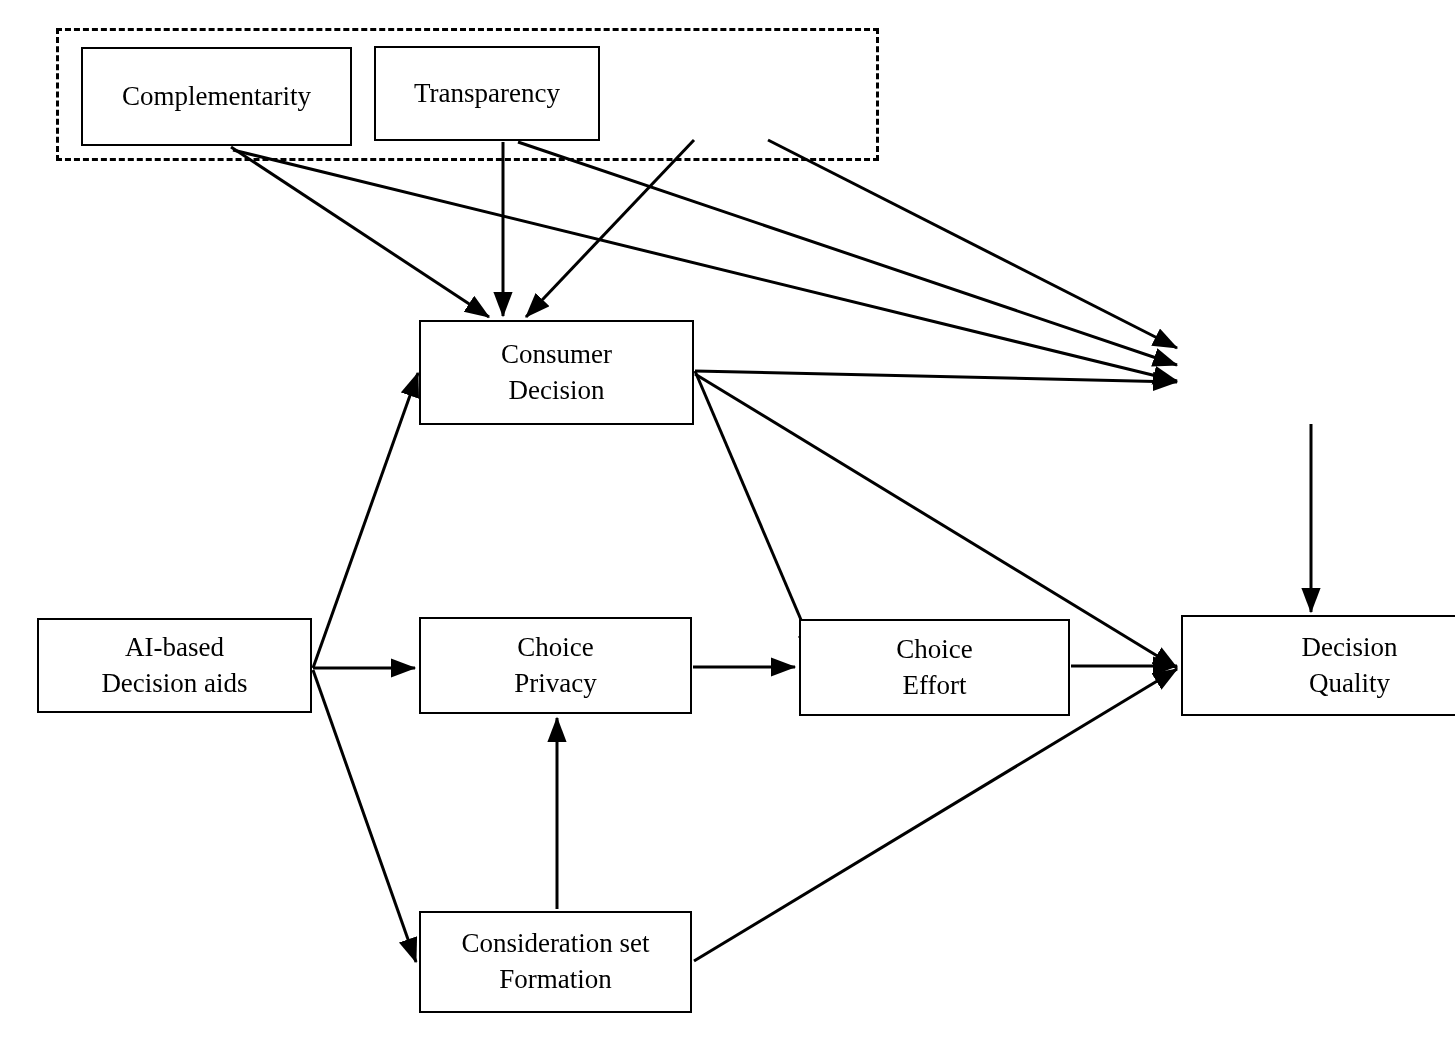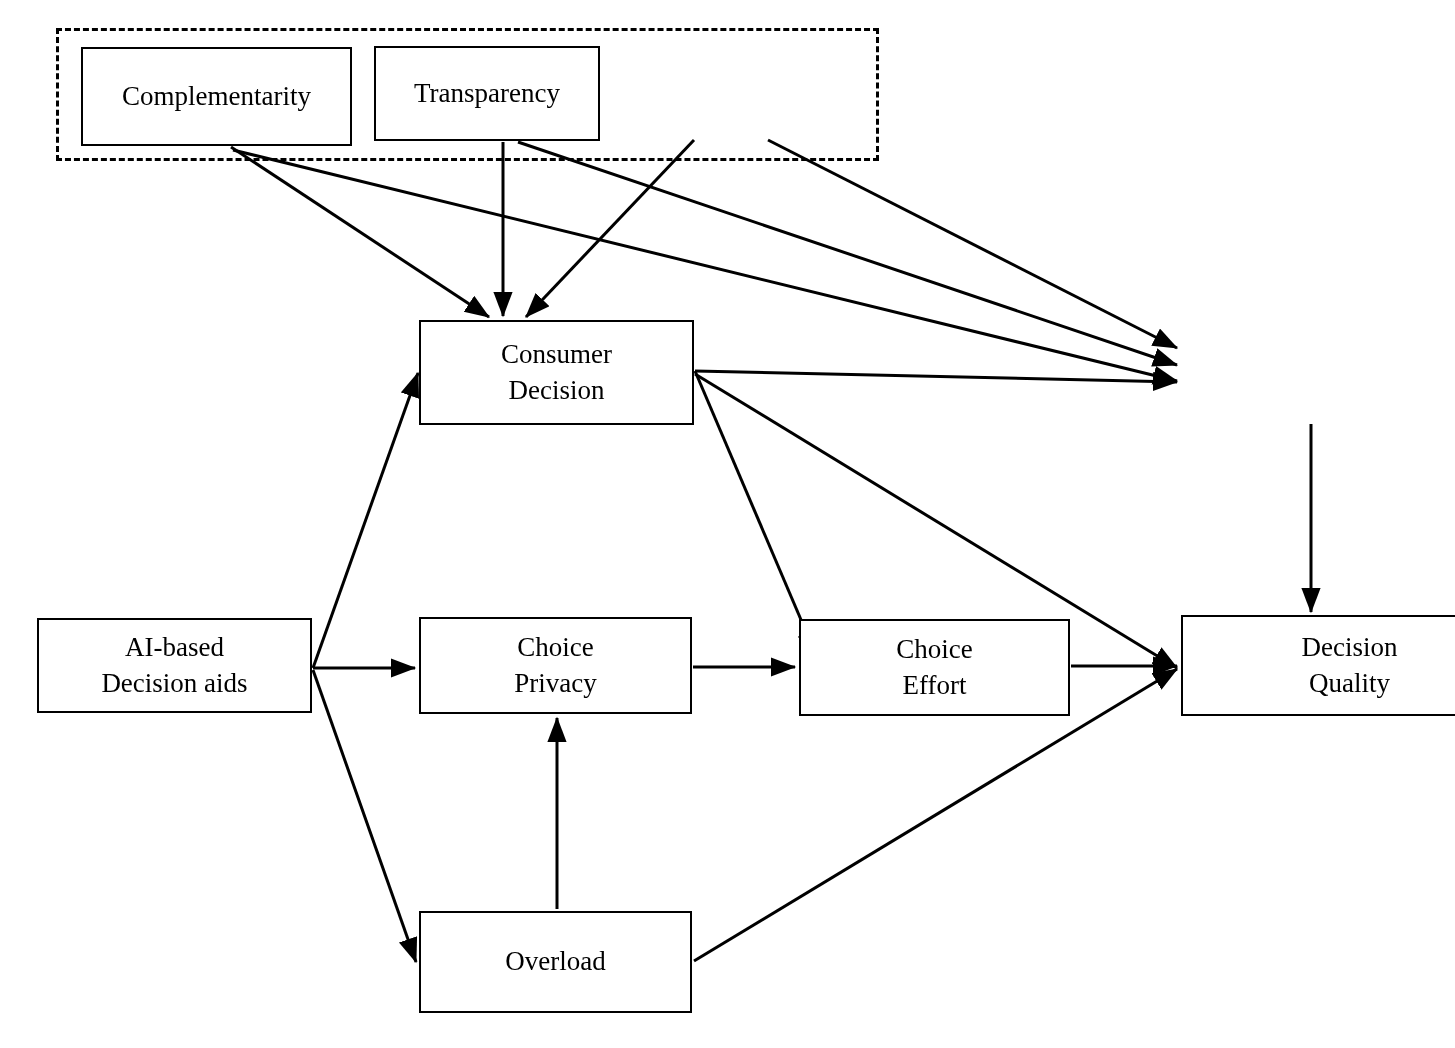--- a/index.html
+++ b/index.html
@@ -112,16 +112,17 @@
     <span>Choice</span>
     <span class="line2">Effort</span>
   </div>
 
   <div class="node" id="node-decision-quality" style="left: 1155px; top: 615px; width: 304px; height: 101px; padding-left: 33px;">
     <span>Decision</span>
     <span class="line2">Quality</span>
   </div>
 
   <div class="node" id="node-consideration-set-formation" style="left: 393px; top: 911px; width: 273px; height: 102px;">
-    <span class="line2">Overload</span>
+    <span>Consideration set</span>
+    <span class="line2">Formation</span>
   </div>
 
 </div>
 
 </body></html>

